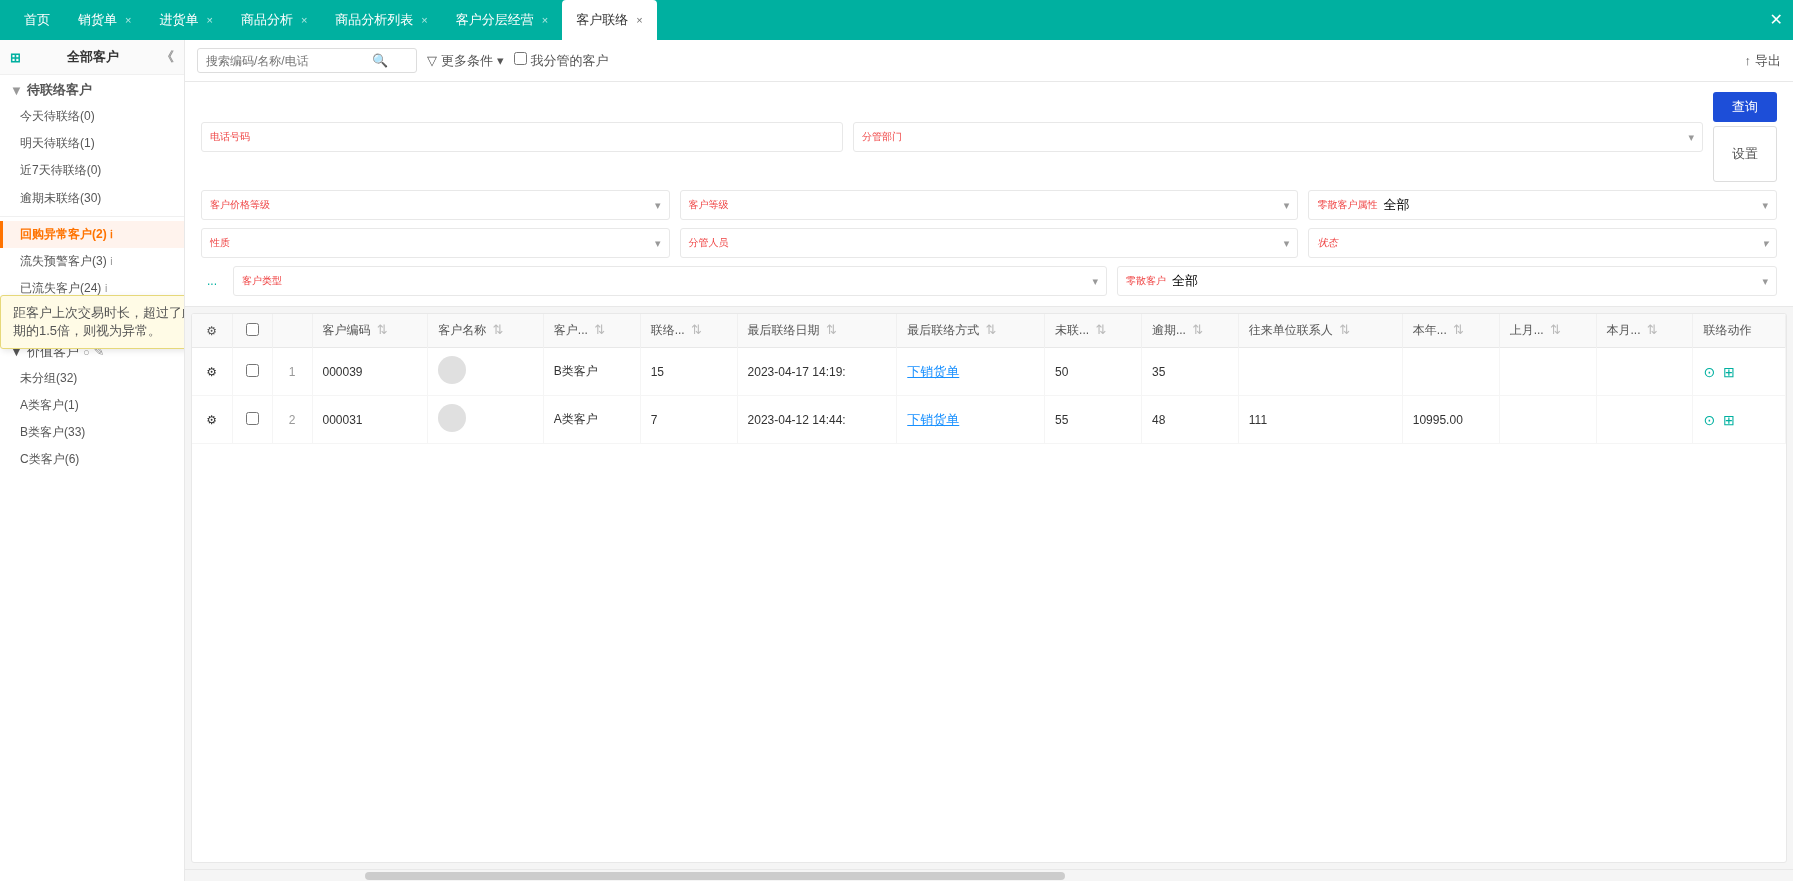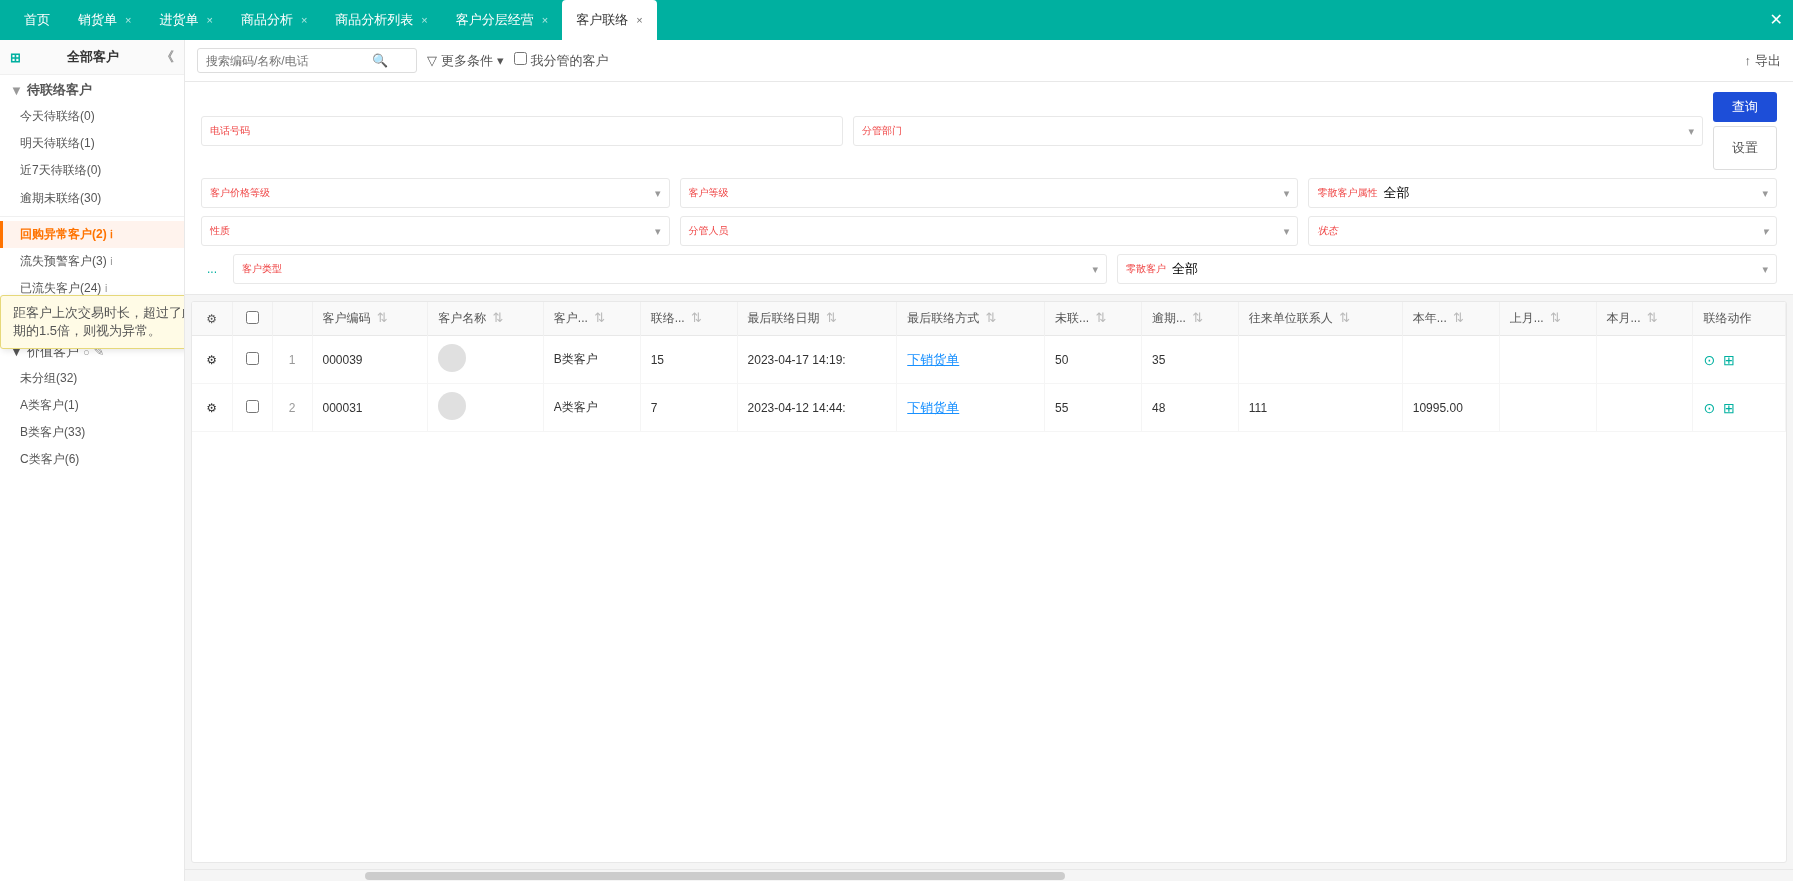--- a/index.html
+++ b/index.html
@@ -139,21 +139,21 @@
     }
     .filter-field .dropdown-arrow {
       color: #999; font-size: 11px; margin-left: auto;
     }
     .btn-query {
       background: #1d4ed8; color: white; border: none;
       padding: 6px 18px; border-radius: 3px; cursor: pointer; font-size: 13px;
     }
     .btn-settings {
       background: white; color: #555; border: 1px solid #ddd;
-      padding: 12px 18px; border-radius: 3px; cursor: pointer; font-size: 13px;
+      padding: 18px 18px; border-radius: 3px; cursor: pointer; font-size: 13px;
     }
     .more-btn {
       color: #00b0a0; cursor: pointer; font-size: 12px; padding: 4px 6px;
     }
 
     
     .table-container {
       flex: 1; overflow: auto; background: white; margin: 6px;
       border: 1px solid #e8e8e8; border-radius: 3px;
     }

